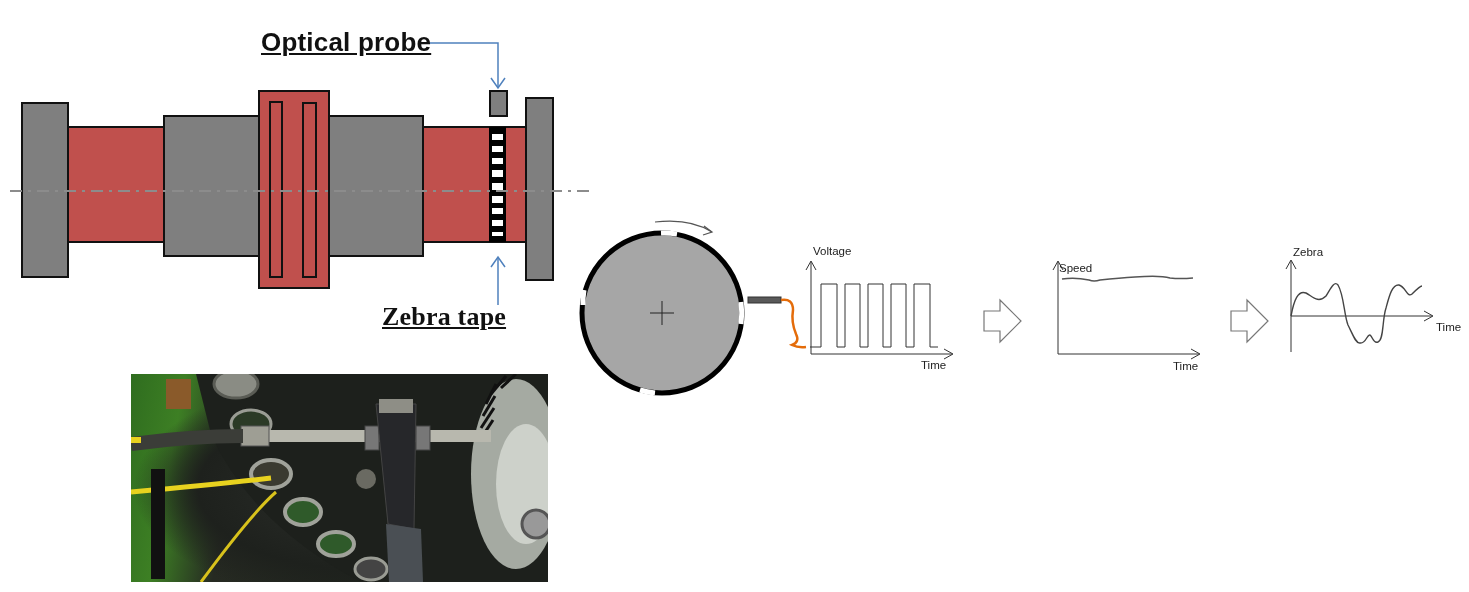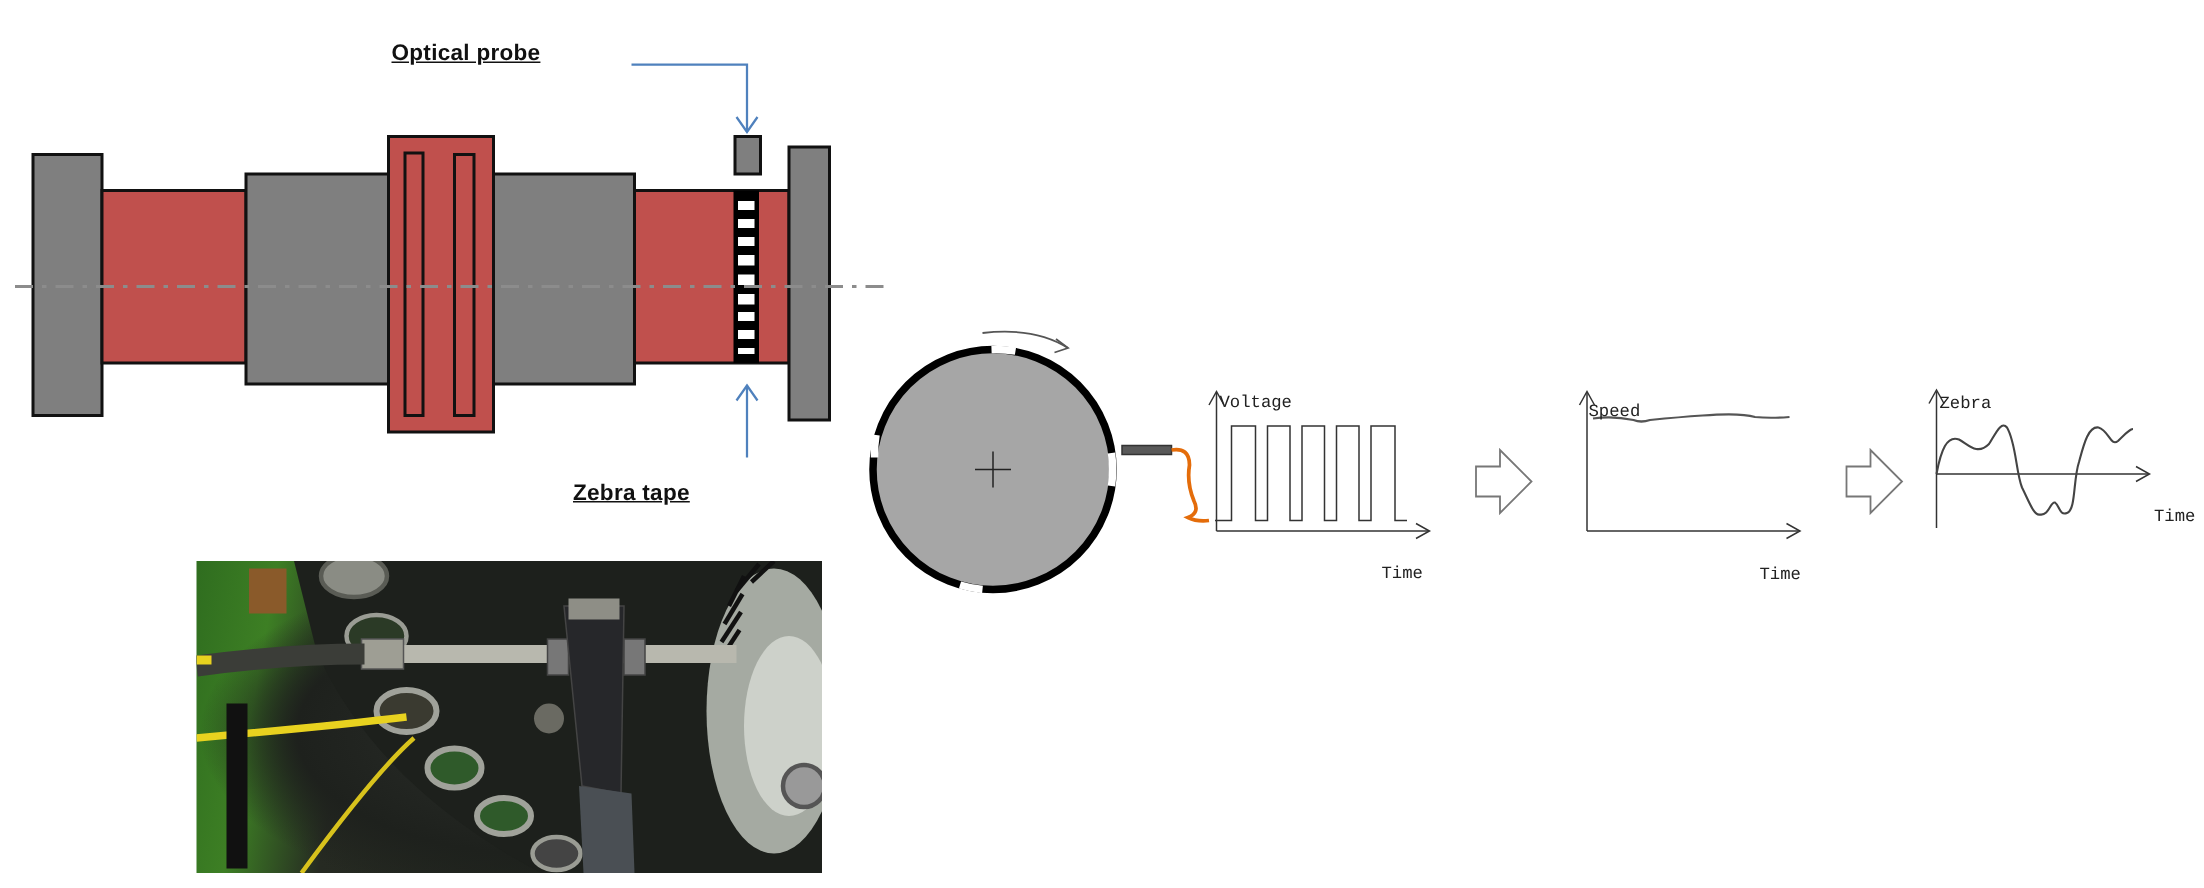--- a/index.html
+++ b/index.html
@@ -1,19 +1,19 @@
 <!DOCTYPE html>
 <html><head>
 <meta charset="utf-8">
 <style>
   html, body { margin: 0; padding: 0; background: #ffffff; }
   body { width: 1469px; height: 592px; position: relative; overflow: hidden; font-family: "Liberation Sans", sans-serif; }
   .abs { position: absolute; }
-  .label-bold { font-family: "Liberation Sans", sans-serif; font-weight: bold; text-decoration: underline; color: #111; font-size: 15px; letter-spacing: 0.2px; white-space: nowrap; }
-  .axis-label { font-family: Liberation Mono, monospace; font-size: 11.5px; color: #222; white-space: nowrap; margin-top: 17px; }
+  .label-bold { font-family: "Liberation Sans", sans-serif; font-weight: bold; text-decoration: underline; color: #111; font-size: 26px; letter-spacing: 0.2px; white-space: nowrap; }
+  .axis-label { font-family: Liberation Sans, sans-serif; font-size: 11.5px; color: #222; white-space: nowrap; }
   svg { position: absolute; left: 0; top: 0; overflow: visible; }
   .photo { position: absolute; left: 131px; top: 374px; width: 417px; height: 208px; overflow: hidden;
     background:
       radial-gradient(ellipse at 90% 40%, #b9bdb6 0%, #8e948c 18%, transparent 32%),
       radial-gradient(ellipse at 55% 55%, #2c2f2b 0%, #1e211d 50%, transparent 70%),
       linear-gradient(100deg, #2f6d1f 0%, #3d7f24 12%, #262a22 26%, #1f231d 60%, #3b3d36 85%, #9aa096 100%);
   }
 </style>
 </head>
 <body>
@@ -106,26 +106,26 @@
   <g fill="none" stroke="#333" stroke-width="1">
     <line x1="1291" y1="352" x2="1291" y2="261"></line>
     <polyline points="1286,269 1291,260 1296,269"></polyline>
     <line x1="1291" y1="316" x2="1432" y2="316"></line>
     <polyline points="1424,311 1433,316 1424,321"></polyline>
     <path d="M 1291 316 C 1294 300 1298 290 1306 293 C 1312 296 1318 304 1326 296 C 1330 290 1334 280 1338 285 C 1344 295 1344 315 1348 325 C 1353 335 1356 344 1360 343 C 1366 344 1367 334 1370 335 C 1373 337 1373 344 1378 342 C 1384 340 1382 320 1386 308 C 1389 297 1392 284 1399 285 C 1406 287 1407 298 1412 294 C 1417 289 1420 286 1422 286" stroke="#444" stroke-width="1.4"></path>
   </g>
 </svg>
 
 <div class="abs label-bold" style="left:261px; top:27px;">Optical probe</div>
-<div class="abs label-bold" style="left:382px; top:320px;">Zebra tape</div>
+<div class="abs label-bold" style="left:382px; top:302px;font-family:Liberation Serif, serif;">Zebra tape</div>
 
 <div class="abs axis-label" style="left:813px; top:245px;">Voltage</div>
 <div class="abs axis-label" style="left:921px; top:359px;">Time</div>
 
-<div class="abs axis-label" style="left:1059px; top:251px;">Speed</div>
+<div class="abs axis-label" style="left:1059px; top:262px;">Speed</div>
 <div class="abs axis-label" style="left:1173px; top:360px;">Time</div>
 
 <div class="abs axis-label" style="left:1293px; top:246px;">Zebra</div>
 <div class="abs axis-label" style="left:1436px; top:321px;">Time</div>
 
 <div class="photo">
   <svg width="417" height="208" viewBox="0 0 417 208">
 
     <path d="M 65 0 L 417 0 L 417 208 L 230 208 Q 120 150 80 60 Z" fill="#1d201c"></path>
 

